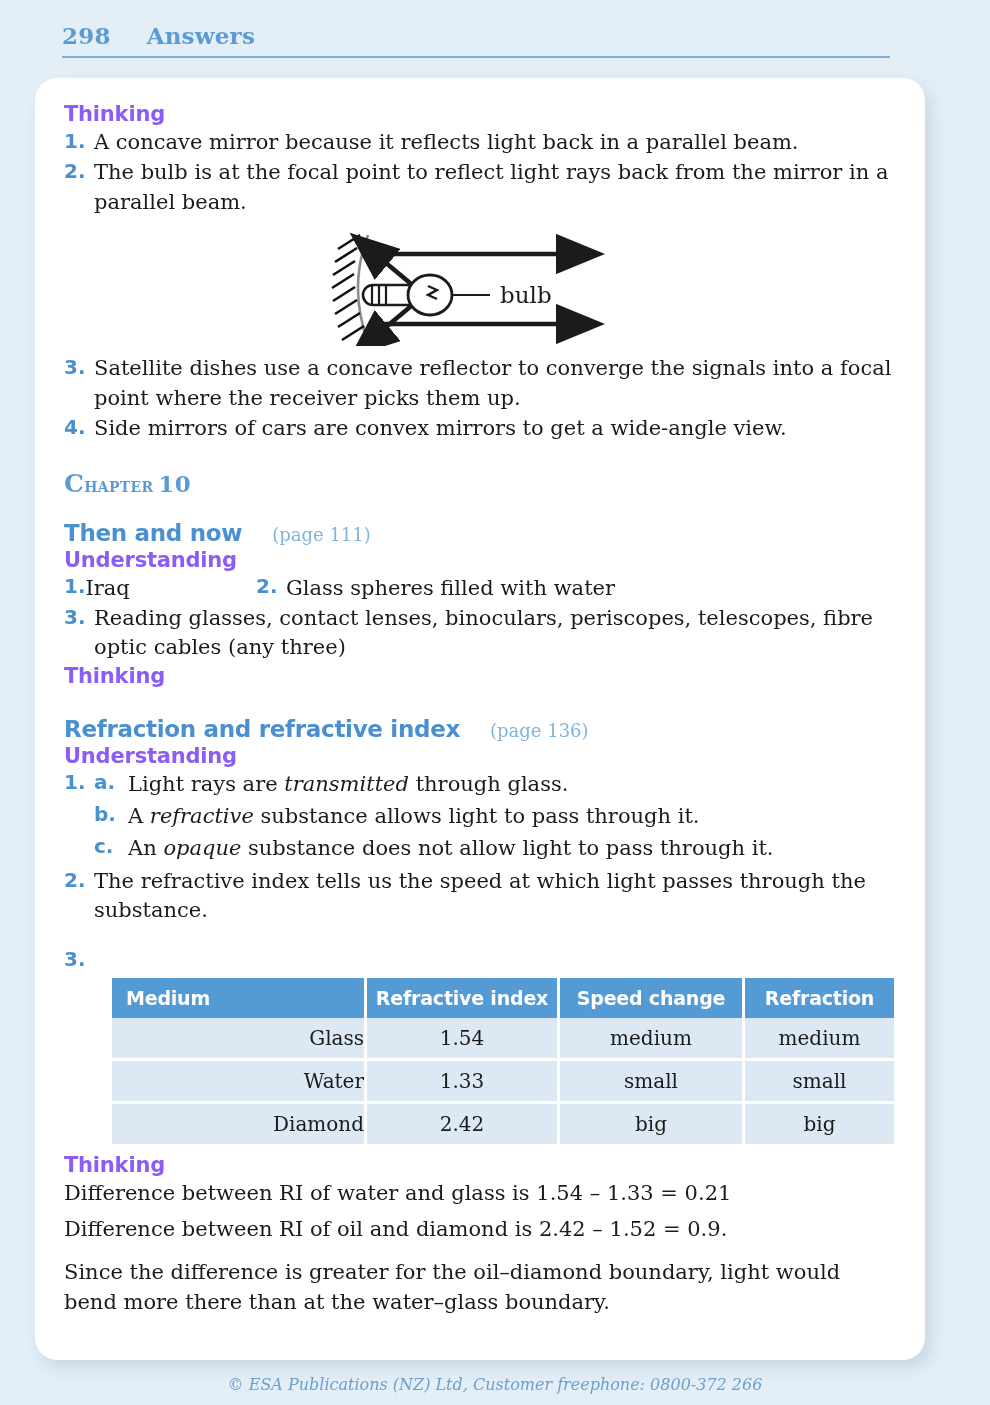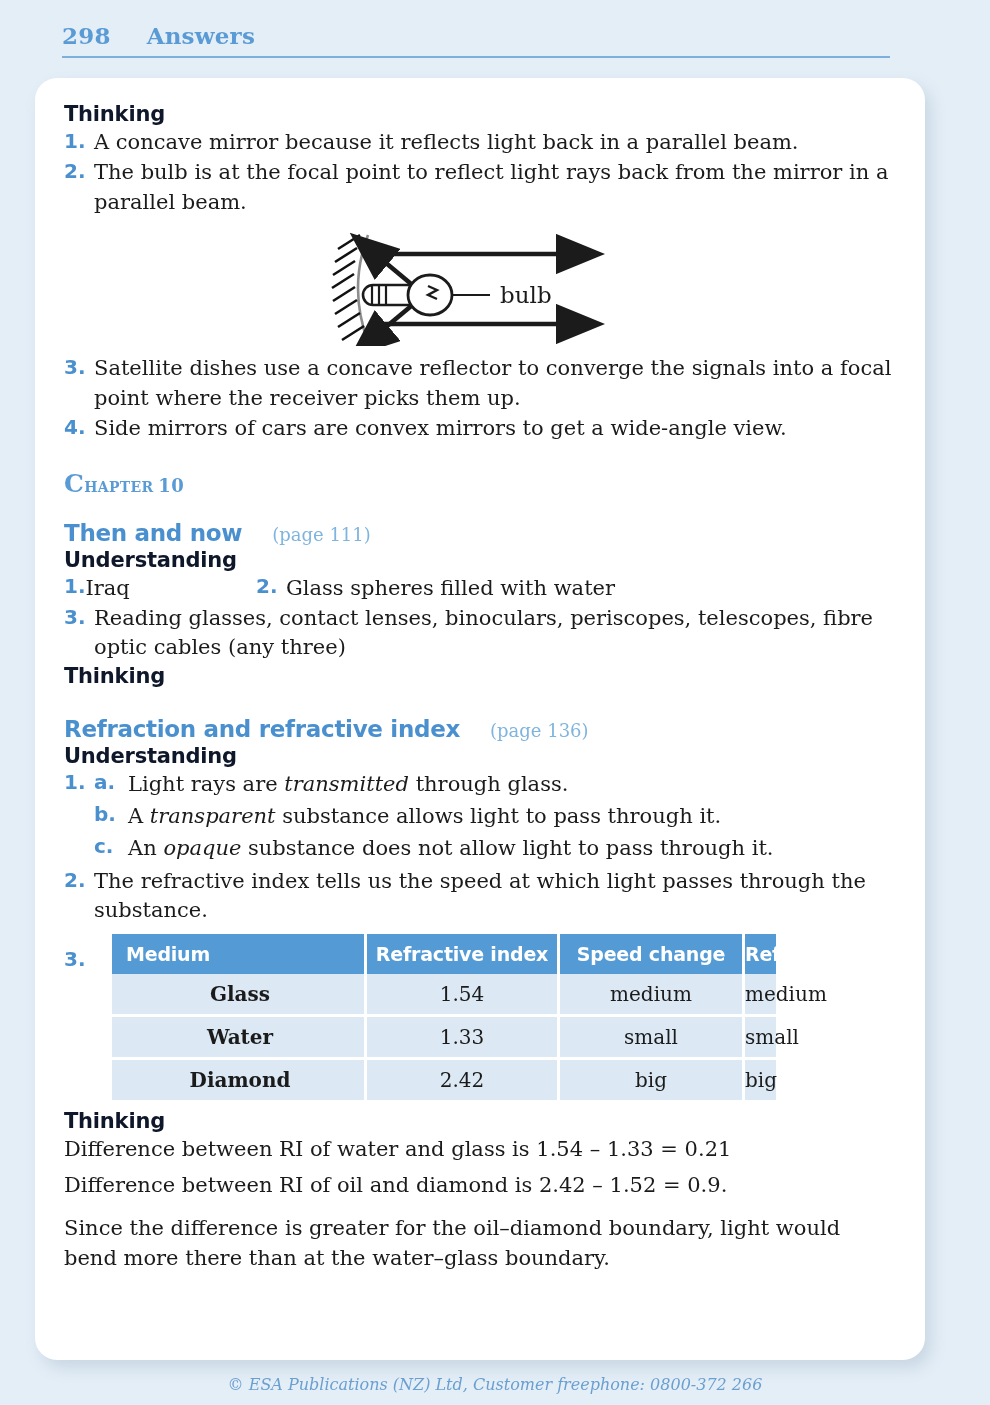--- a/index.html
+++ b/index.html
@@ -56,21 +56,21 @@
     left: 29px;
     top: 24px;
     width: 832px;
   }
 
   
   .sec-head {
     font-family: "DejaVu Sans", sans-serif;
     font-weight: bold;
     font-size: 21px;
-    color: #0f172a;
+    color: #8b5cf6;
     letter-spacing: -0.2px;
     margin: 0 0 2px 0;
   }
   .body-text {
     font-family: "DejaVu Serif", serif;
     font-size: 21px;
     color: #1b1b1b;
     line-height: 1.40;
     margin: 0;
   }
@@ -117,21 +117,21 @@
   .chapter-head {
     font-family: "DejaVu Serif", serif;
     color: #5b9bd5;
     font-weight: bold;
     margin: 26px 0 22px 0;
     font-size: 19px;
     letter-spacing: .3px;
   }
   .chapter-head .cap-first { font-size: 25px; }
   .chapter-head .cap-rest  { font-size: 14px; }
-  .chapter-head .chap-num  { font-size: 18px; margin-left: 5px; }
+  .chapter-head .chap-num  { font-size: 23px; margin-left: 5px; }
 
   .topic-head {
     display: flex;
     align-items: baseline;
     gap: 30px;
     margin: 0 0 2px 0;
   }
   .topic-title {
     font-family: "DejaVu Sans", sans-serif;
     font-weight: bold;
@@ -169,23 +169,24 @@
   
   .table-block {
     display: flex;
     align-items: flex-start;
     margin-top: 9px;
   }
   .table-block .marker { flex: 0 0 48px; padding-top: 13px; }
   table.ri-table {
     border-collapse: separate;
     border-spacing: 0;
-    width: 664px;
+    width: 782px;
     table-layout: fixed;
     font-family: "DejaVu Serif", serif;
+    margin-top: 44px;
   }
   table.ri-table th {
     background: #549bd6;
     color: #ffffff;
     font-family: "DejaVu Sans", sans-serif;
     font-weight: bold;
     font-size: 19px;
     padding: 9px 0 9px 0;
     border-right: 3px solid #ffffff;
     letter-spacing: -0.2px;
@@ -194,21 +195,21 @@
   table.ri-table th:last-child { border-right: none; }
   table.ri-table td {
     background: #dce8f4;
     color: #1b1b1b;
     font-size: 20px;
     text-align: center;
     padding: 8px 0 8px 0;
     border-right: 3px solid #ffffff;
     border-bottom: 3px solid #ffffff;
   }
-  table.ri-table td.left-cell { text-align: center; padding-left: 4px; font-weight: bold; }
+  table.ri-table td.left-cell { text-align: right; padding-left: 4px; }
   table.ri-table td:last-child { border-right: none; }
   table.ri-table tr:last-child td { border-bottom: none; }
 
   
   #page-footer {
     position: absolute;
     left: 0;
     top: 1375px;
     width: 990px;
     text-align: center;
@@ -345,21 +346,21 @@
 
     <div style="display:flex; align-items:flex-start;">
       <span class="num marker" style="flex:0 0 30px;">1.</span>
       <ul class="sublist" style="flex:1 1 auto;">
         <li>
           <span class="num marker">a.</span>
           <span class="body-text"><span>Light rays are </span><em>transmitted</em><span> through glass.</span></span>
         </li>
         <li>
           <span class="num marker">b.</span>
-          <span class="body-text"><span>A </span><em>transparent</em><span> substance allows light to pass through it.</span></span>
+          <span class="body-text"><span>A </span><em>refractive</em><span> substance allows light to pass through it.</span></span>
         </li>
         <li>
           <span class="num marker">c.</span>
           <span class="body-text"><span>An </span><em>opaque</em><span> substance does not allow light to pass through it.</span></span>
         </li>
       </ul>
     </div>
 
     <ol class="qlist">
       <li>

